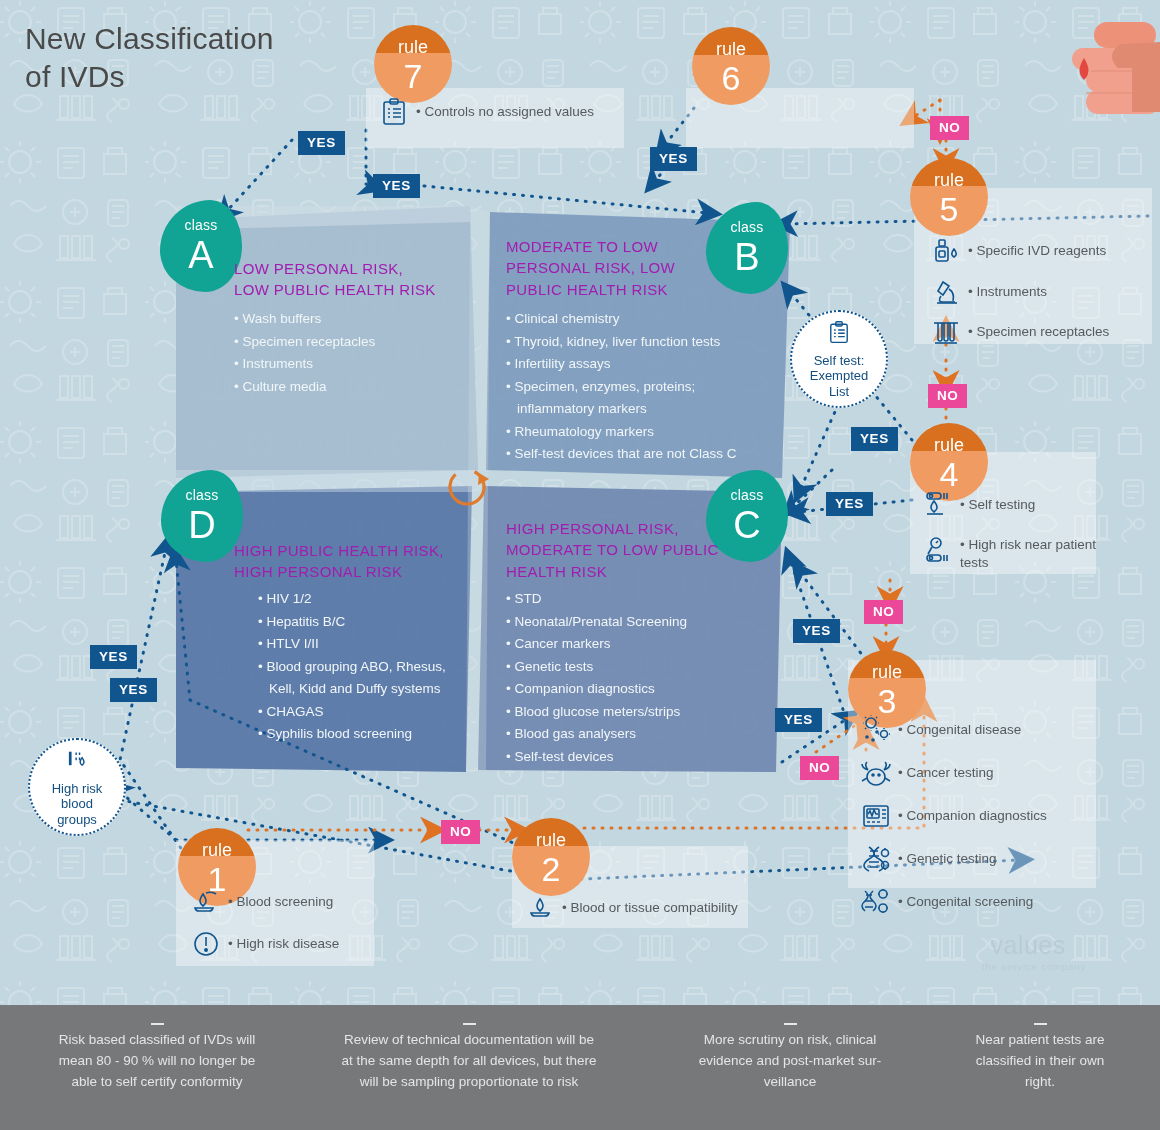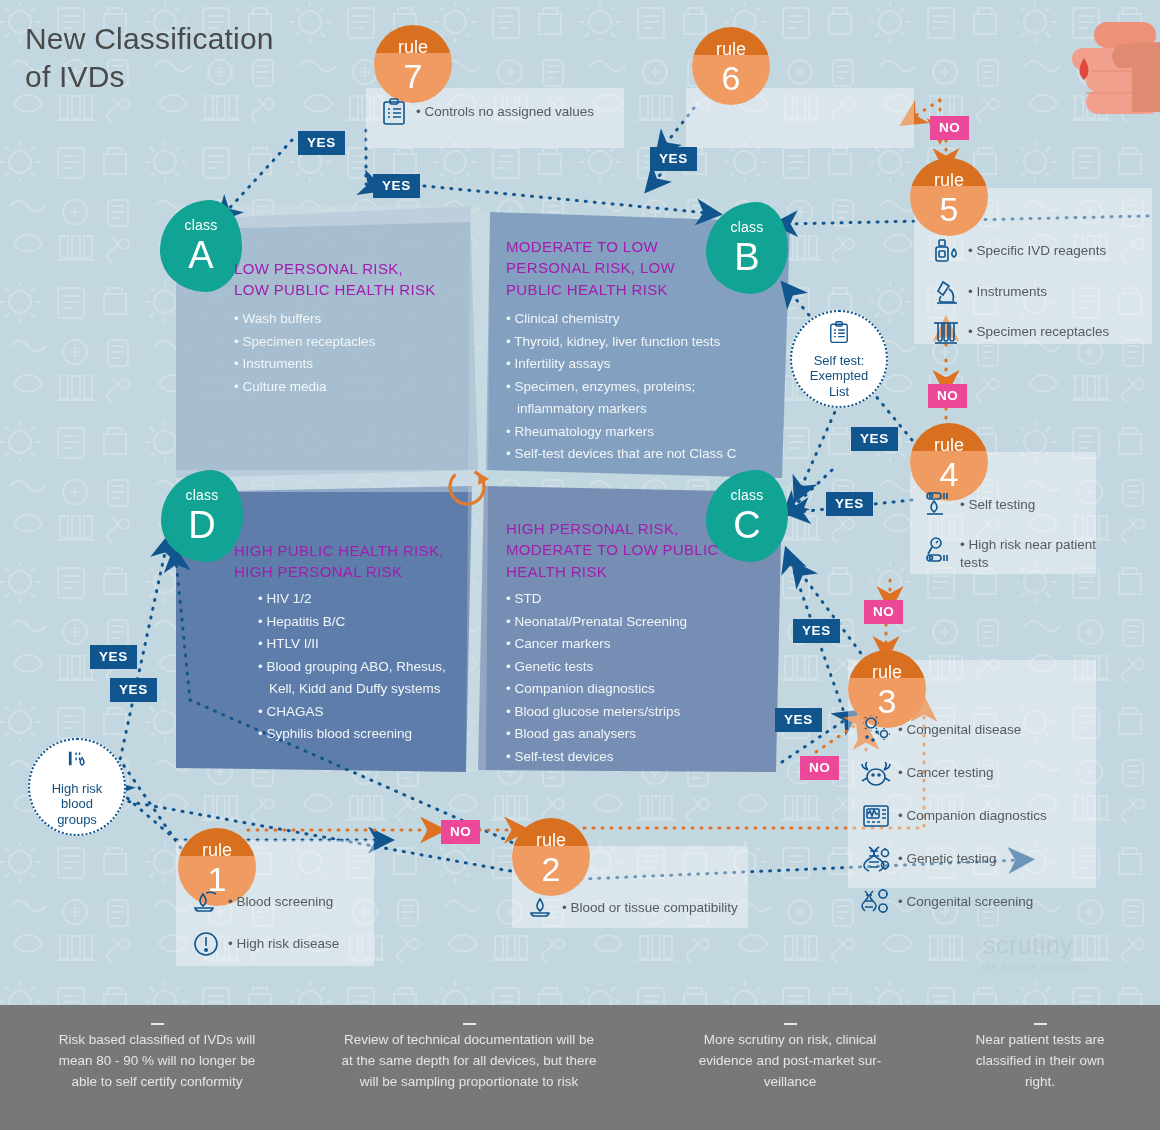--- a/index.html
+++ b/index.html
@@ -551,21 +551,21 @@
   <div class="yes-tag" style="left:90px;top:645px;">YES</div>
   <div class="yes-tag" style="left:110px;top:678px;">YES</div>
 
   <div class="no-tag" style="left:930px;top:116px;">NO</div>
   <div class="no-tag" style="left:928px;top:384px;">NO</div>
   <div class="no-tag" style="left:864px;top:600px;">NO</div>
   <div class="no-tag" style="left:800px;top:756px;">NO</div>
   <div class="no-tag" style="left:441px;top:820px;">NO</div>
 
   <div id="logo">
-    <div class="lg-name">scrutiny</div>
+    <div class="lg-name">values</div>
     <div class="lg-sub">the service company</div>
   </div>
 
   <div id="footer">
     <div class="foot-col" style="left:48px;width:218px;">
       <span class="foot-dash"></span>
       <span>Risk based classified of IVDs will mean 80 - 90 % will no longer be able to self certify conformity</span>
     </div>
     <div class="foot-col" style="left:338px;width:262px;">
       <span class="foot-dash"></span>

